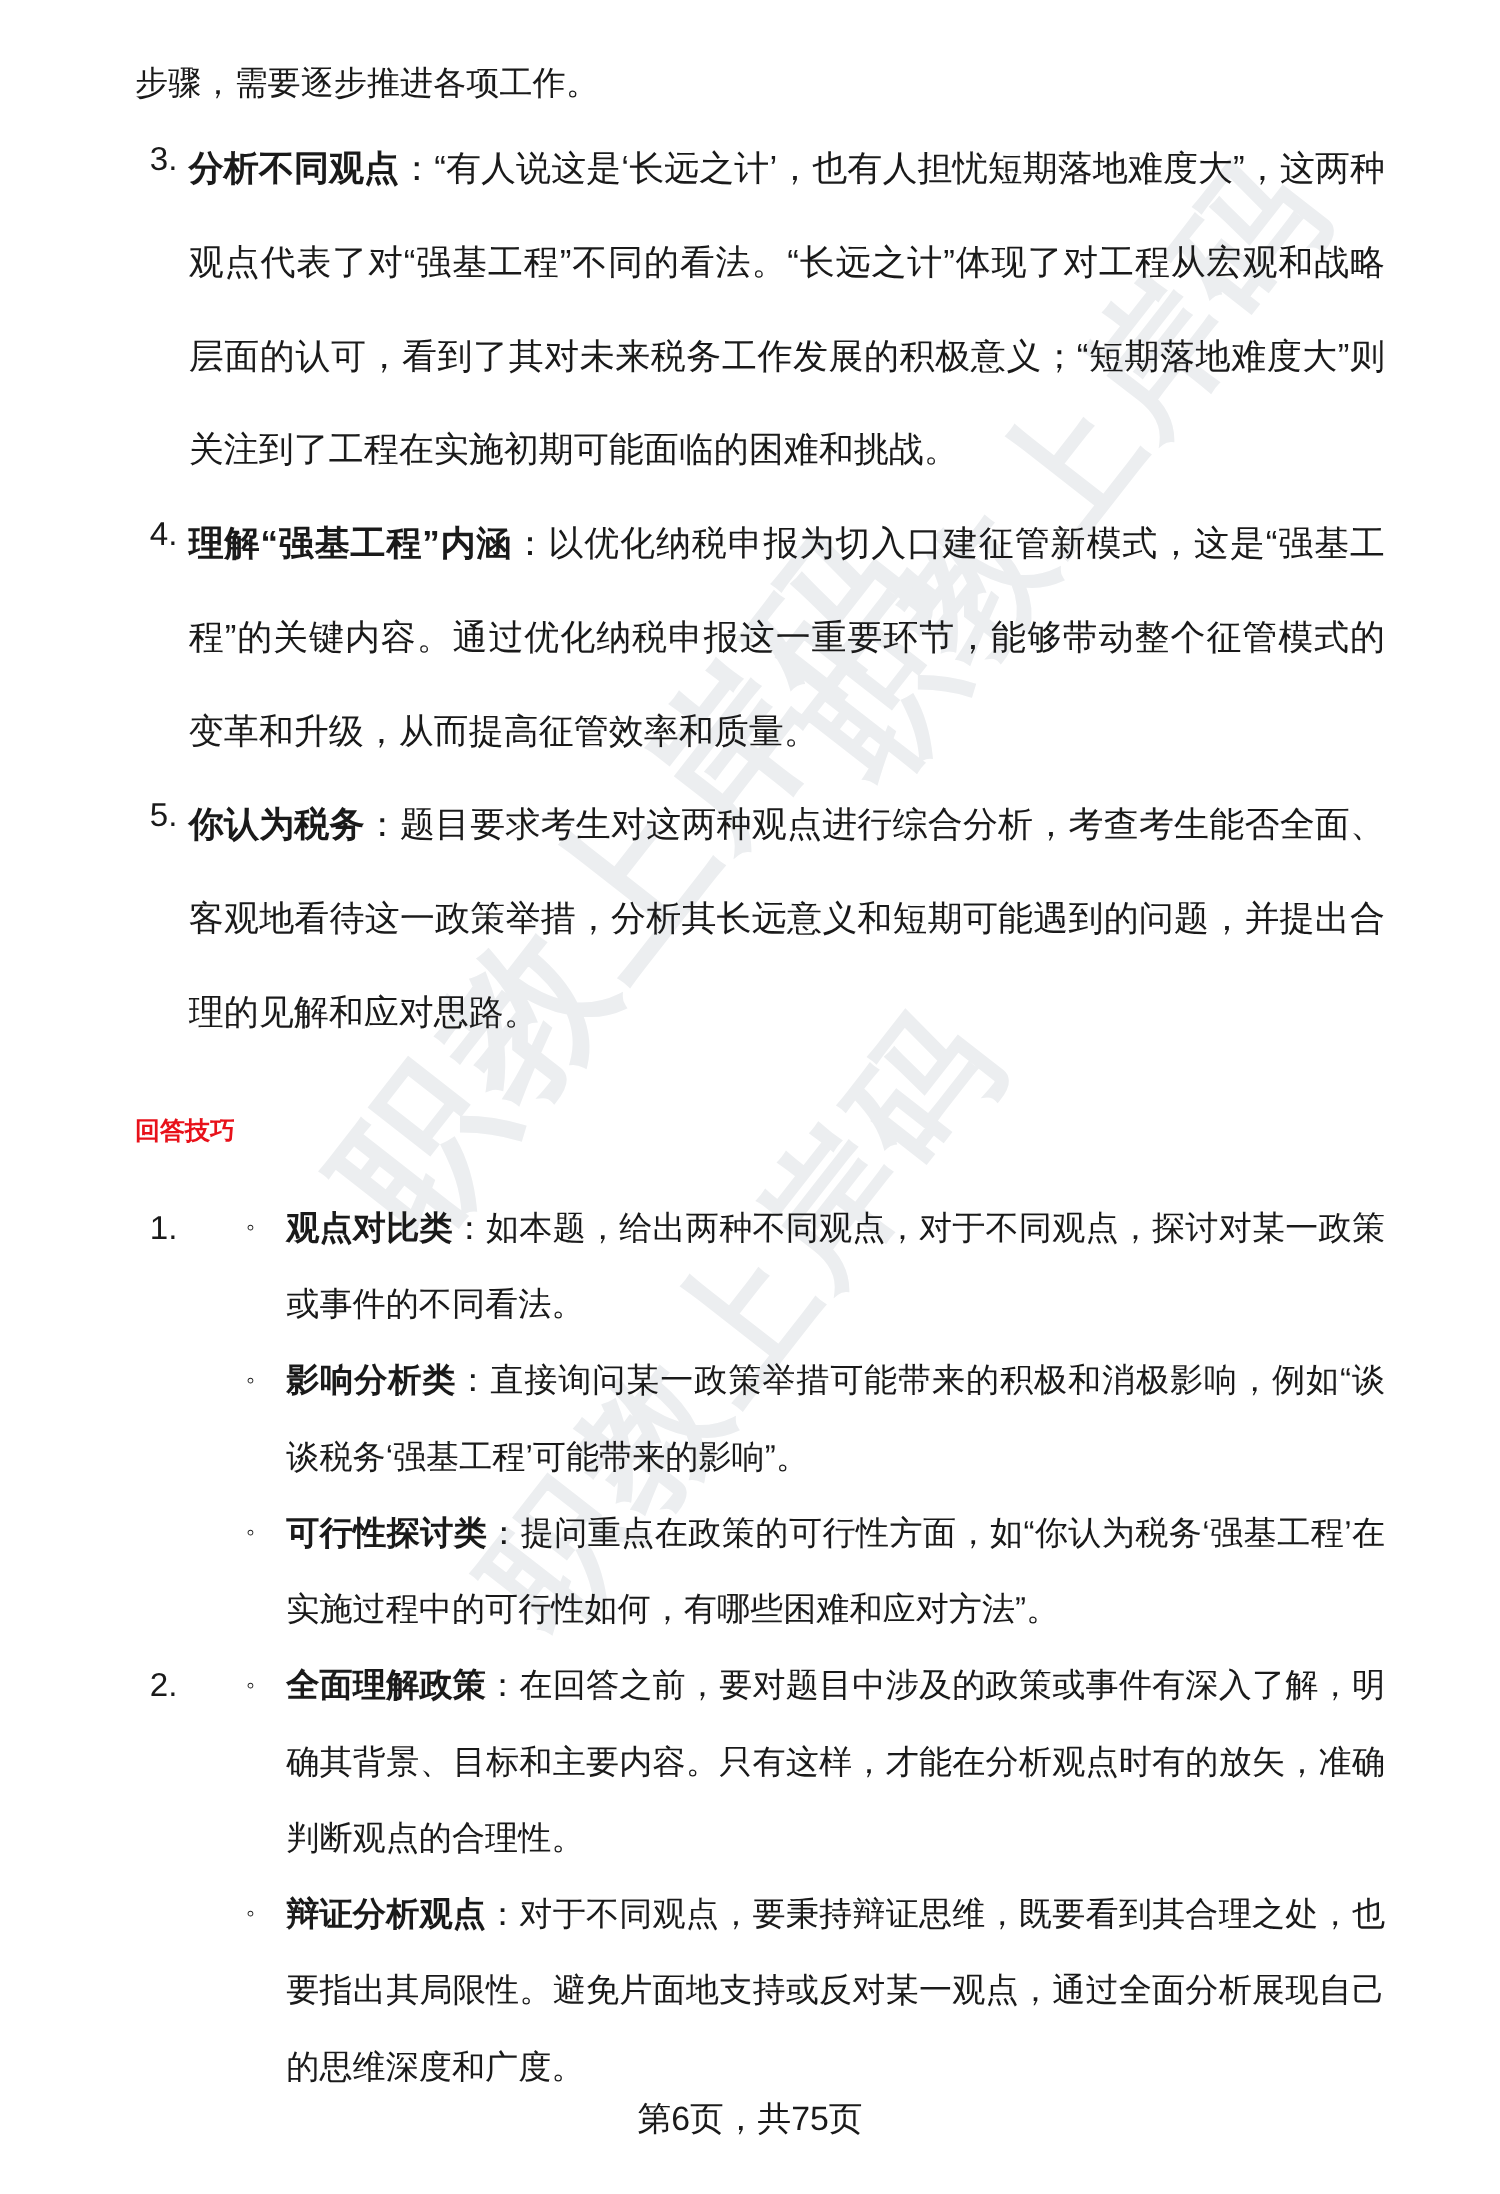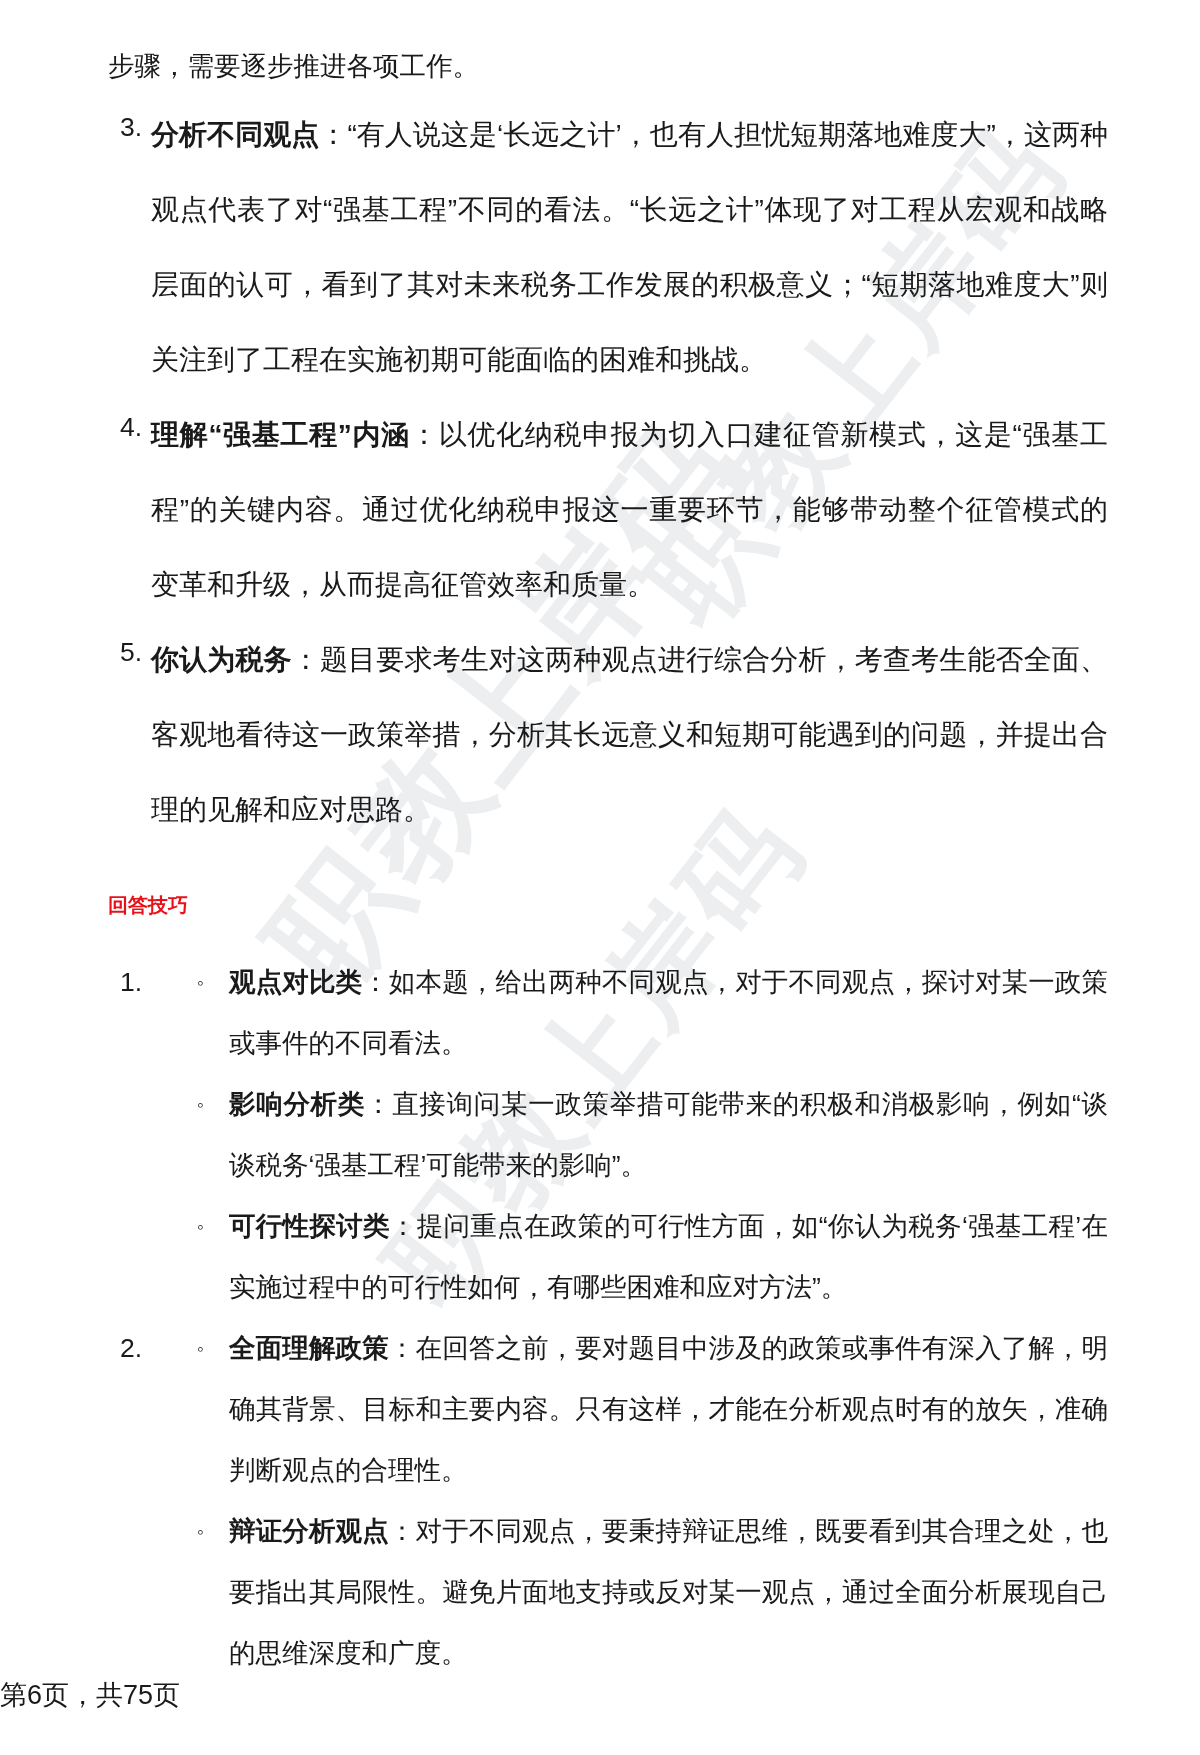--- a/index.html
+++ b/index.html
@@ -134,21 +134,21 @@
     font-size: 20px;
     line-height: 61px;
     margin: 28px 0 16px 0;
   }
 
   .footer {
     position: absolute;
     left: 0;
     right: 0;
     bottom: 42px;
-    text-align: left;
+    text-align: center;
     font-size: 27px;
     color: #1a1a1a;
     z-index: 1;
   }
 </style>
 </head>
 <body>
 
 <div id="page">
 

